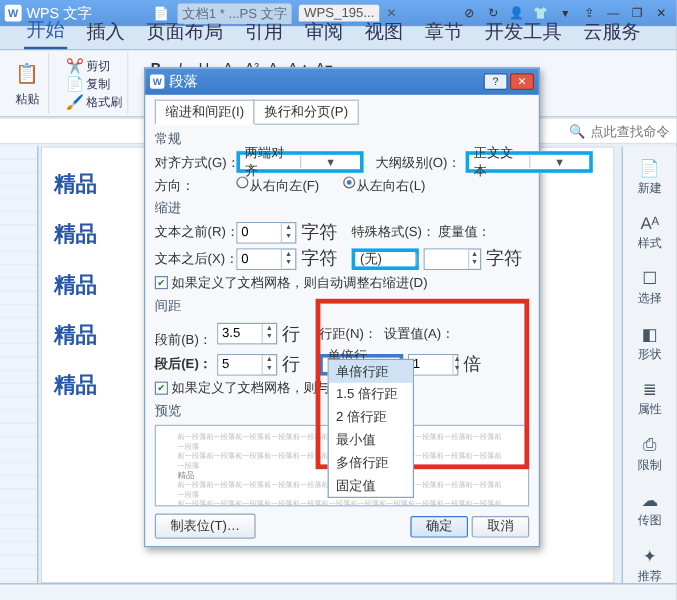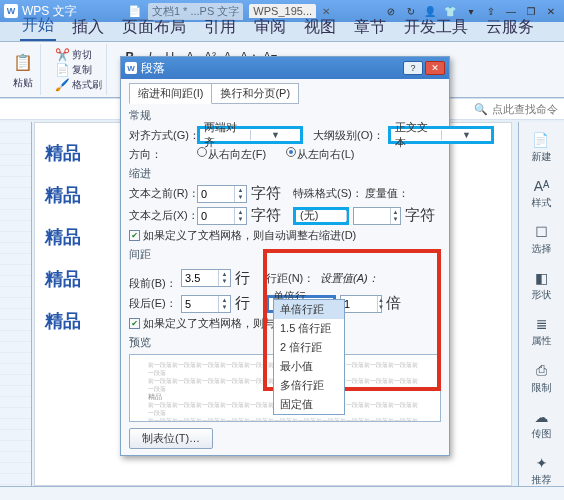--- a/index.html
+++ b/index.html
@@ -325,24 +325,24 @@
         <span class="spin">
             <input value="3.5" style="">
             <span class="updown">
               <div>▲</div>
               <div>▼</div>
             </span>
           </span>
         <span class="unit">行</span>
         <span style="width:8px;"></span>
         <span class="lbl" style="width:50px;">行距(N)：</span>
-        <span class="lbl" style="width:56px;font-style:italic;">设置值(A)：</span>
-      </div>
-      <div class="frow">
-        <span class="lbl" style="width:48px;">段后(E)：</span>
+        <span class="lbl" style="width:56px;">设置值(A)：</span>
+      </div>
+      <div class="frow">
+        <span class="lbl" style="width:48px;font-weight:bold;">段后(E)：</span>
         <span class="spin">
             <input value="5" style="">
             <span class="updown">
               <div>▲</div>
               <div>▼</div>
             </span>
           </span>
         <span class="unit">行</span>
         <span style="width:8px;"></span>
         <span class="combo" style="width:70px;border-color:#3b7bc9;">
@@ -380,18 +380,22 @@
         <div>前一段落前一段落前一段落前一段落前一段落前一段落前一段落前一段落前一段落前一段落前一段落前一段落</div>
         <div class="cur">精品</div>
         <div>前一段落前一段落前一段落前一段落前一段落前一段落前一段落前一段落前一段落前一段落前一段落前一段落</div>
         <div>前一段落前一段落前一段落前一段落前一段落前一段落前一段落前一段落前一段落前一段落前一段落前一段落</div>
       </div>
 
       <div class="redbox" style="top:170px;left:142px;width:178px;height:142px;"></div>
 
       <div class="dlg-buttons">
         <span class="btn">制表位(T)…</span>
+        <span>
+          <span class="btn primary">确定</span>
+          <span class="btn">取消</span>
+        </span>
       </div>
 
     </div>
   </div>
 
 </div>
 
 </body></html>

